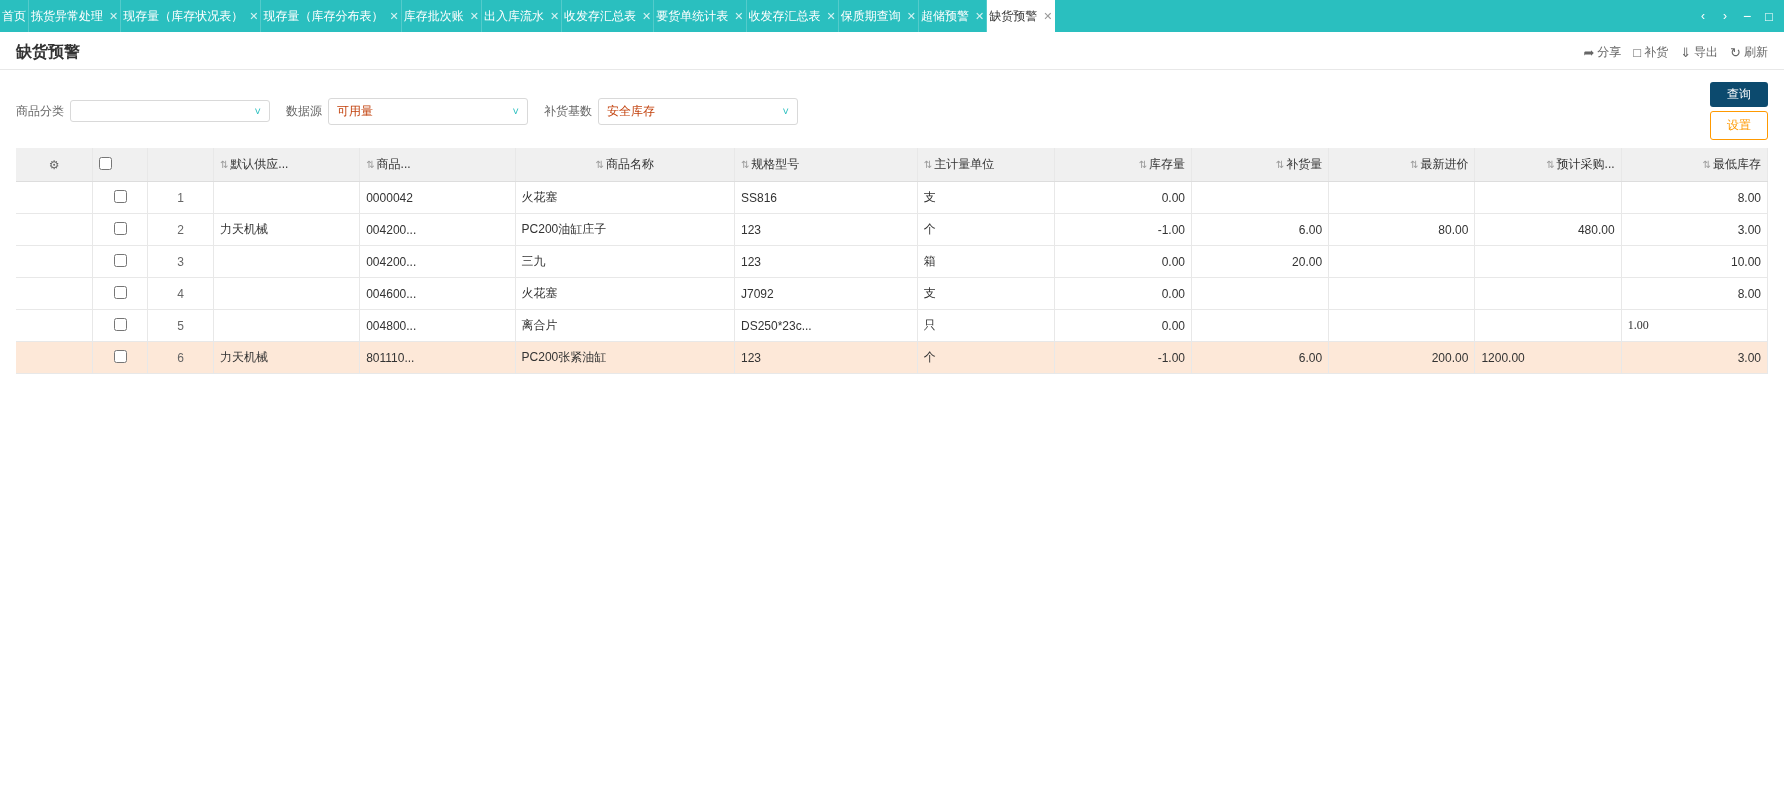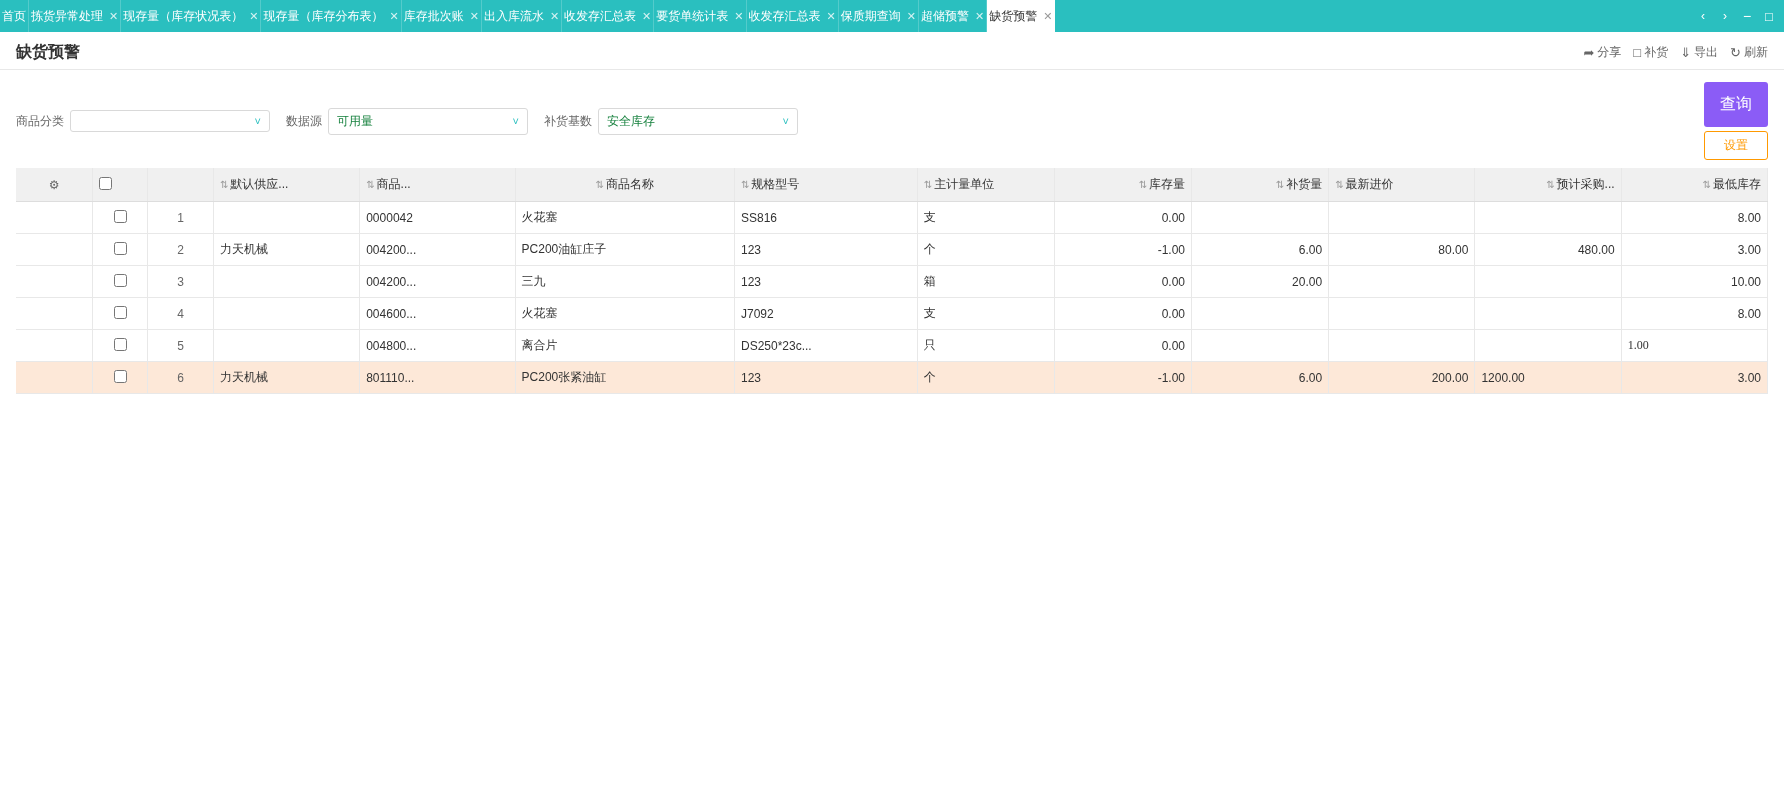--- a/index.html
+++ b/index.html
@@ -114,30 +114,30 @@
       border: 1px solid #d9d9d9;
       border-radius: 3px;
       background: #fff;
       padding: 4px 8px;
       cursor: pointer;
       min-width: 160px;
       justify-content: space-between;
     }
     .filter-select.medium { min-width: 200px; }
     .filter-select .arrow { color: #2abfbf; font-size: 11px; }
-    .filter-select-value { color: #15803d; }
+    .filter-select-value { color: #c2410c; }
     
     .btn-query {
-      background: #8b5cf6;
+      background: #0c4a6e;
       color: #fff;
       border: none;
       border-radius: 3px;
-      padding: 12px 16px;
-      cursor: pointer;
-      font-size: 16px;
+      padding: 4px 16px;
+      cursor: pointer;
+      font-size: 12px;
     }
     .btn-settings {
       background: #fff;
       color: #ff9900;
       border: 1px solid #ff9900;
       border-radius: 3px;
       padding: 5px 16px;
       cursor: pointer;
       font-size: 12px;
     }
@@ -353,21 +353,21 @@
           </th>
           <th style="width:75px;">
             <span class="sort-icon">⇅</span>主计量单位
           </th>
           <th style="width:75px;text-align:right;">
             <span class="sort-icon">⇅</span>库存量
           </th>
           <th style="width:75px;text-align:right;">
             <span class="sort-icon">⇅</span>补货量
           </th>
-          <th style="width:80px;">
+          <th style="width:80px;text-align:right;">
             <span class="sort-icon">⇅</span>最新进价
           </th>
           <th style="width:80px;text-align:right;">
             <span class="sort-icon">⇅</span>预计采购...
           </th>
           <th style="width:80px;text-align:right;">
             <span class="sort-icon">⇅</span>最低库存
           </th>
         </tr>
       </thead>

